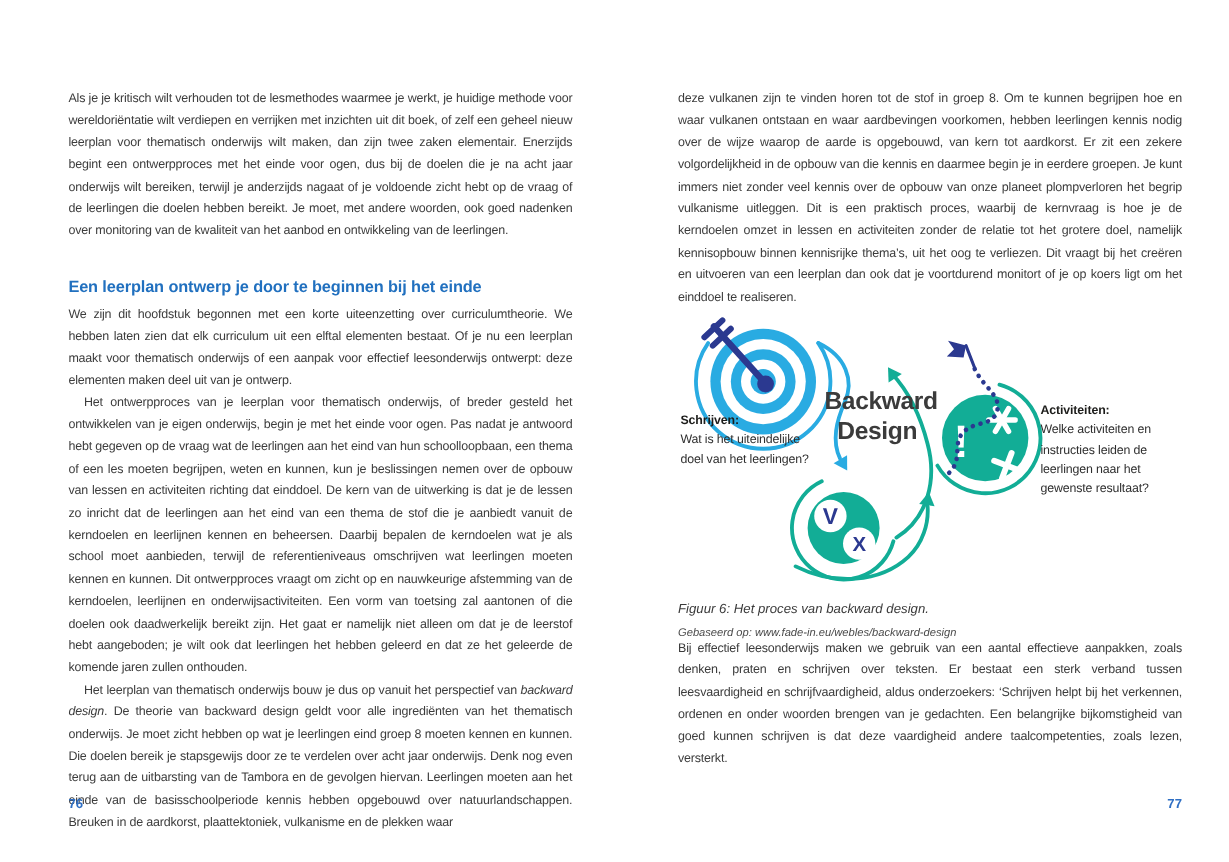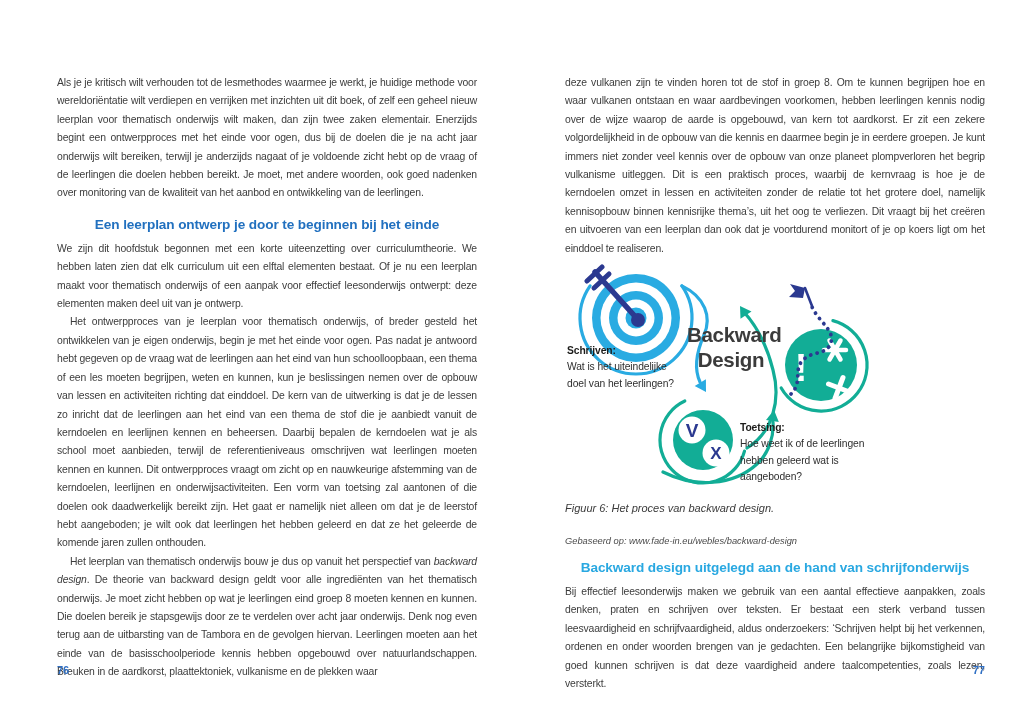--- a/index.html
+++ b/index.html
@@ -14,43 +14,42 @@
 
   p.body-text {
     margin:0; font-size:10.4px; line-height:18.4px; text-align:justify;
     letter-spacing:-0.15px; color:#3c3c3c; hyphens:auto;
   }
   .indent { text-indent:13px; }
   .italic { font-style:italic; }
 
   h2.section-heading {
     font-size:13.6px; font-weight:bold; letter-spacing:-0.1px;
-    margin:14px 0 8px 0;
-    text-align:center;
+    margin:28px 0 8px 0;
   }
   .blue-dark  { color:#2170bf; }
   .blue-light { color:#29a8e1; }
 
   .figure { position:relative; width:420px; height:228px; margin-top:6px; }
   .figure svg { position:absolute; left:0; top:0; }
 
   .dg-label { position:absolute; font-size:10.3px; line-height:16.3px; color:#2e2e2e; letter-spacing:-0.1px; }
   .dg-term  { display:block; font-weight:bold; color:#1d1d1b; }
   .lbl-leerdoelen  { left:2px;   top:79px;  width:114px; }
   .lbl-activiteiten{ left:302px; top:71px;  width:118px; }
   .lbl-toetsing    { left:175px; top:156px; width:136px; }
 
   .dg-center {
     position:absolute; left:110px; top:58px; width:100px; text-align:center;
     font-size:20.5px; font-weight:bold; color:#3b3b3b; line-height:25px; letter-spacing:-0.3px;
   }
   .dg-center span { display:block;margin-left:12px; }
 
   .fig-caption { margin:10px 0 4px 0; font-size:11px; font-style:italic; color:#3a3a3a; }
-  .fig-source  { margin:22px 0 0 0; font-size:9.3px; font-style:italic; color:#4a4a4a; }
+  .fig-source  { margin:8px 0 0 0; font-size:9.3px; font-style:italic; color:#4a4a4a; }
 
   .heading-right { margin-top:26px; }
 
   .page-number {
     position:absolute; top:664px; font-size:11px; font-weight:bold; color:#2f6fc4;
   }
   .pn-left  { left:57px; }
   .pn-right { left:565px; width:420px; text-align:right; }
 </style>
 </head>
@@ -137,28 +136,27 @@
       </svg>
 
       <div class="dg-center">
         <span>Backward</span>
         <span>Design</span>
       </div>
       <div class="dg-label lbl-leerdoelen">
         <span class="dg-term">Schrijven:</span>
         <span>Wat is het uiteindelijke doel van het leerlingen?</span>
       </div>
-      <div class="dg-label lbl-toetsing">
-        <span class="dg-term">Toetsing:</span>
-        <span>Hoe weet ik of de leerlingen hebben geleerd wat is aangeboden?</span>
+      <div class="dg-label lbl-activiteiten">
+        <span class="dg-term">Activiteiten:</span>
+        <span>Welke activiteiten en instructies leiden de leerlingen naar het gewenste resultaat?</span>
       </div>
     </div>
 
     <p class="fig-caption">Figuur 6: Het proces van backward design.</p>
     <p class="fig-source">Gebaseerd op: www.fade-in.eu/webles/backward-design</p>
 
-    <h2 class="section-heading blue-light heading-right">Backward design uitgelegd aan de hand van schrijfonderwijs</h2>
     <p class="body-text">Bij effectief leesonderwijs maken we gebruik van een aantal effectieve aanpakken, zoals denken, praten en schrijven over teksten. Er bestaat een sterk verband tussen leesvaardigheid en schrijfvaardigheid, aldus onderzoekers: ‘Schrijven helpt bij het verkennen, ordenen en onder woorden brengen van je gedachten. Een belangrijke bijkomstigheid van goed kunnen schrijven is dat deze vaardigheid andere taalcompetenties, zoals lezen, versterkt.</p>
   </div>
 
   <div class="page-number pn-left">76</div>
   <div class="page-number pn-right">77</div>
 </div>
 
 </body></html>

